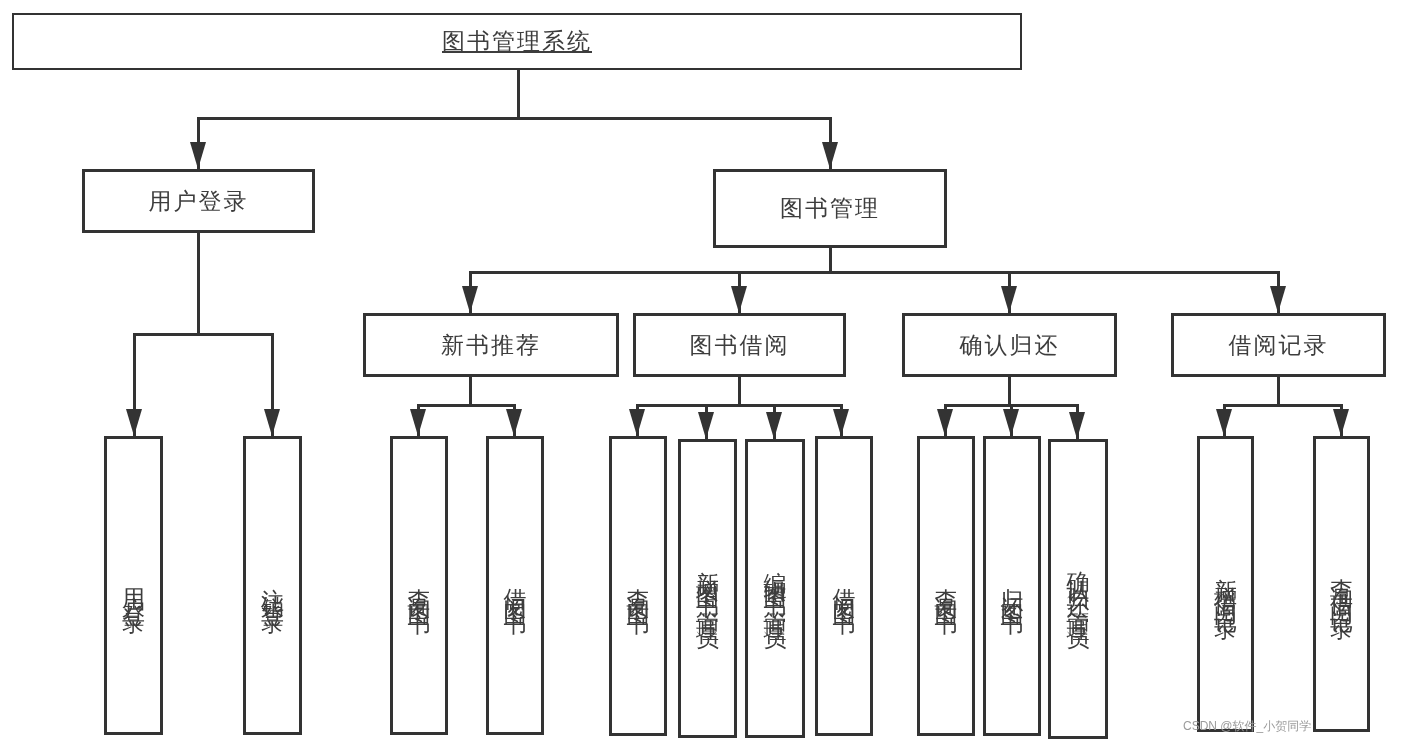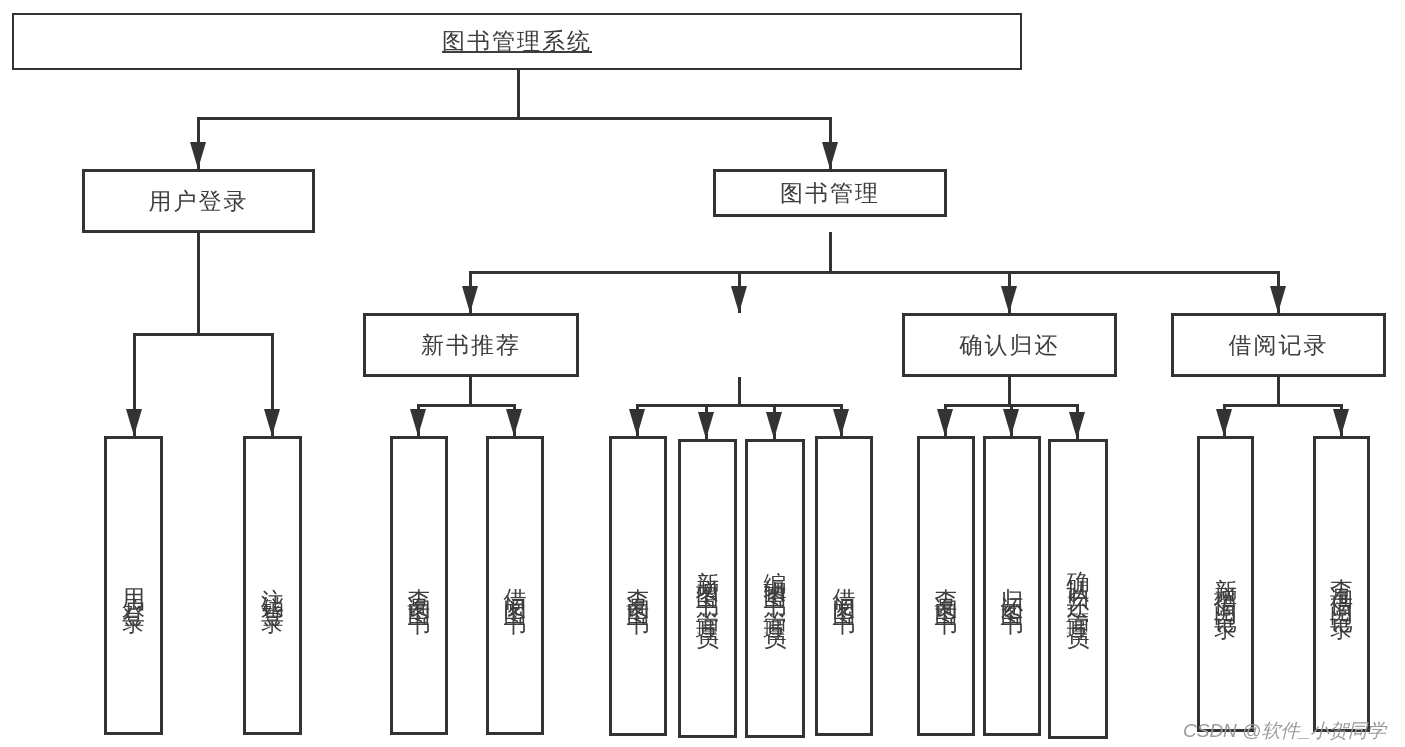--- a/index.html
+++ b/index.html
@@ -59,25 +59,24 @@
     writing-mode: vertical-rl;
     text-orientation: mixed;
     letter-spacing: 8px;
     line-height: 1;
     white-space: nowrap;
   }
   .watermark {
     position: absolute;
     left: 1183px;
     top: 718px;
-    font-size: 19px;
+    font-size: 12px;
     color: var(--watermark, #9b9b9b);
     white-space: nowrap;
     z-index: 5;
-    font-style: italic;
   }
 </style>
 </head>
 <body>
 
 <div class="canvas">
 
   <div class="line" style="left:517px;top:68px;width:3px;height:51px"></div>
   <div class="line" style="left:197px;top:117px;width:635px;height:3px"></div>
   <div class="line" style="left:197px;top:117px;width:3px;height:52px"></div>
@@ -137,26 +136,29 @@
   <div class="line" style="left:1340px;top:404px;width:3px;height:32px"></div>
   <div class="arr" style="left:1333px;top:409px"></div>
 
   <div class="hbox title" style="left:12px;top:13px;width:1010px;height:57px">
     <span>图书管理系统</span>
   </div>
 
   <div class="hbox" style="left:82px;top:169px;width:233px;height:64px">
     <span>用户登录</span>
   </div>
-  <div class="hbox" style="left:713px;top:169px;width:234px;height:48px">
+  <div class="hbox" style="left:713px;top:169px;width:234px;height:79px">
     <span>图书管理</span>
   </div>
 
-  <div class="hbox" style="left:363px;top:313px;width:216px;height:64px">
+  <div class="hbox" style="left:363px;top:313px;width:256px;height:64px">
     <span>新书推荐</span>
+  </div>
+  <div class="hbox" style="left:633px;top:313px;width:213px;height:64px">
+    <span>图书借阅</span>
   </div>
   <div class="hbox" style="left:902px;top:313px;width:215px;height:64px">
     <span>确认归还</span>
   </div>
   <div class="hbox" style="left:1171px;top:313px;width:215px;height:64px">
     <span>借阅记录</span>
   </div>
 
   <div class="vbox" style="left:104px;top:436px;width:59px;height:299px">
     <span>用户登录</span>

